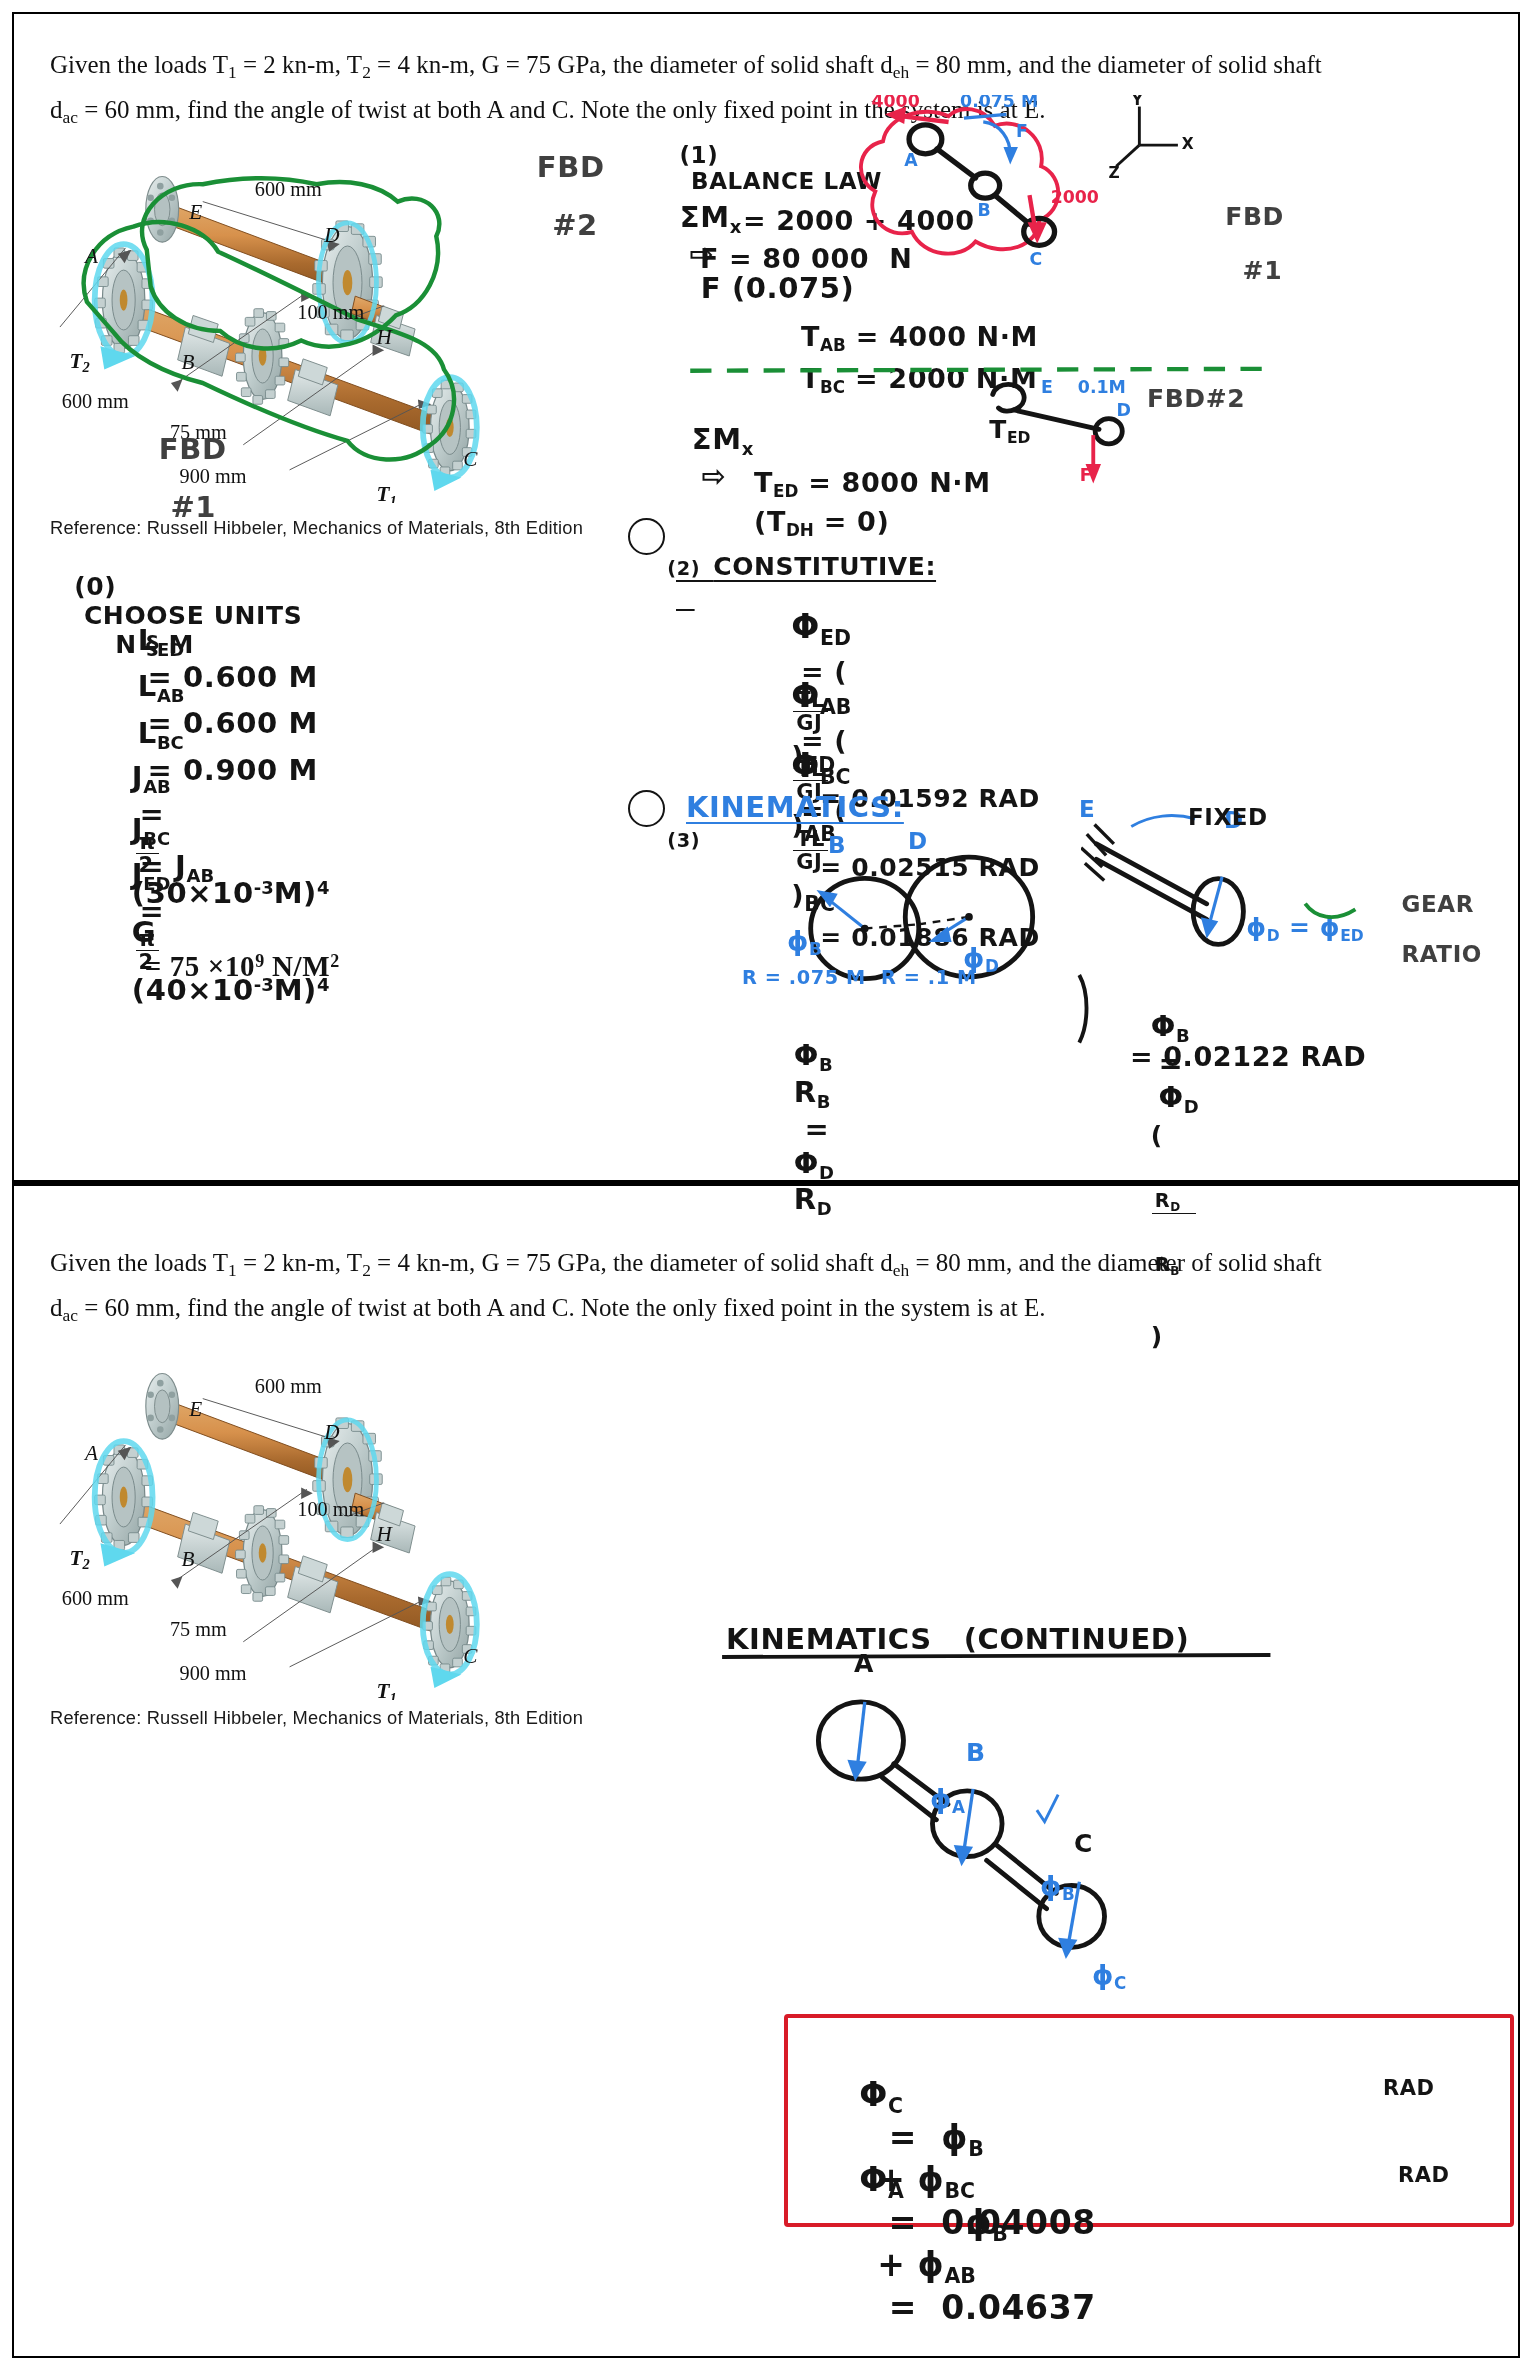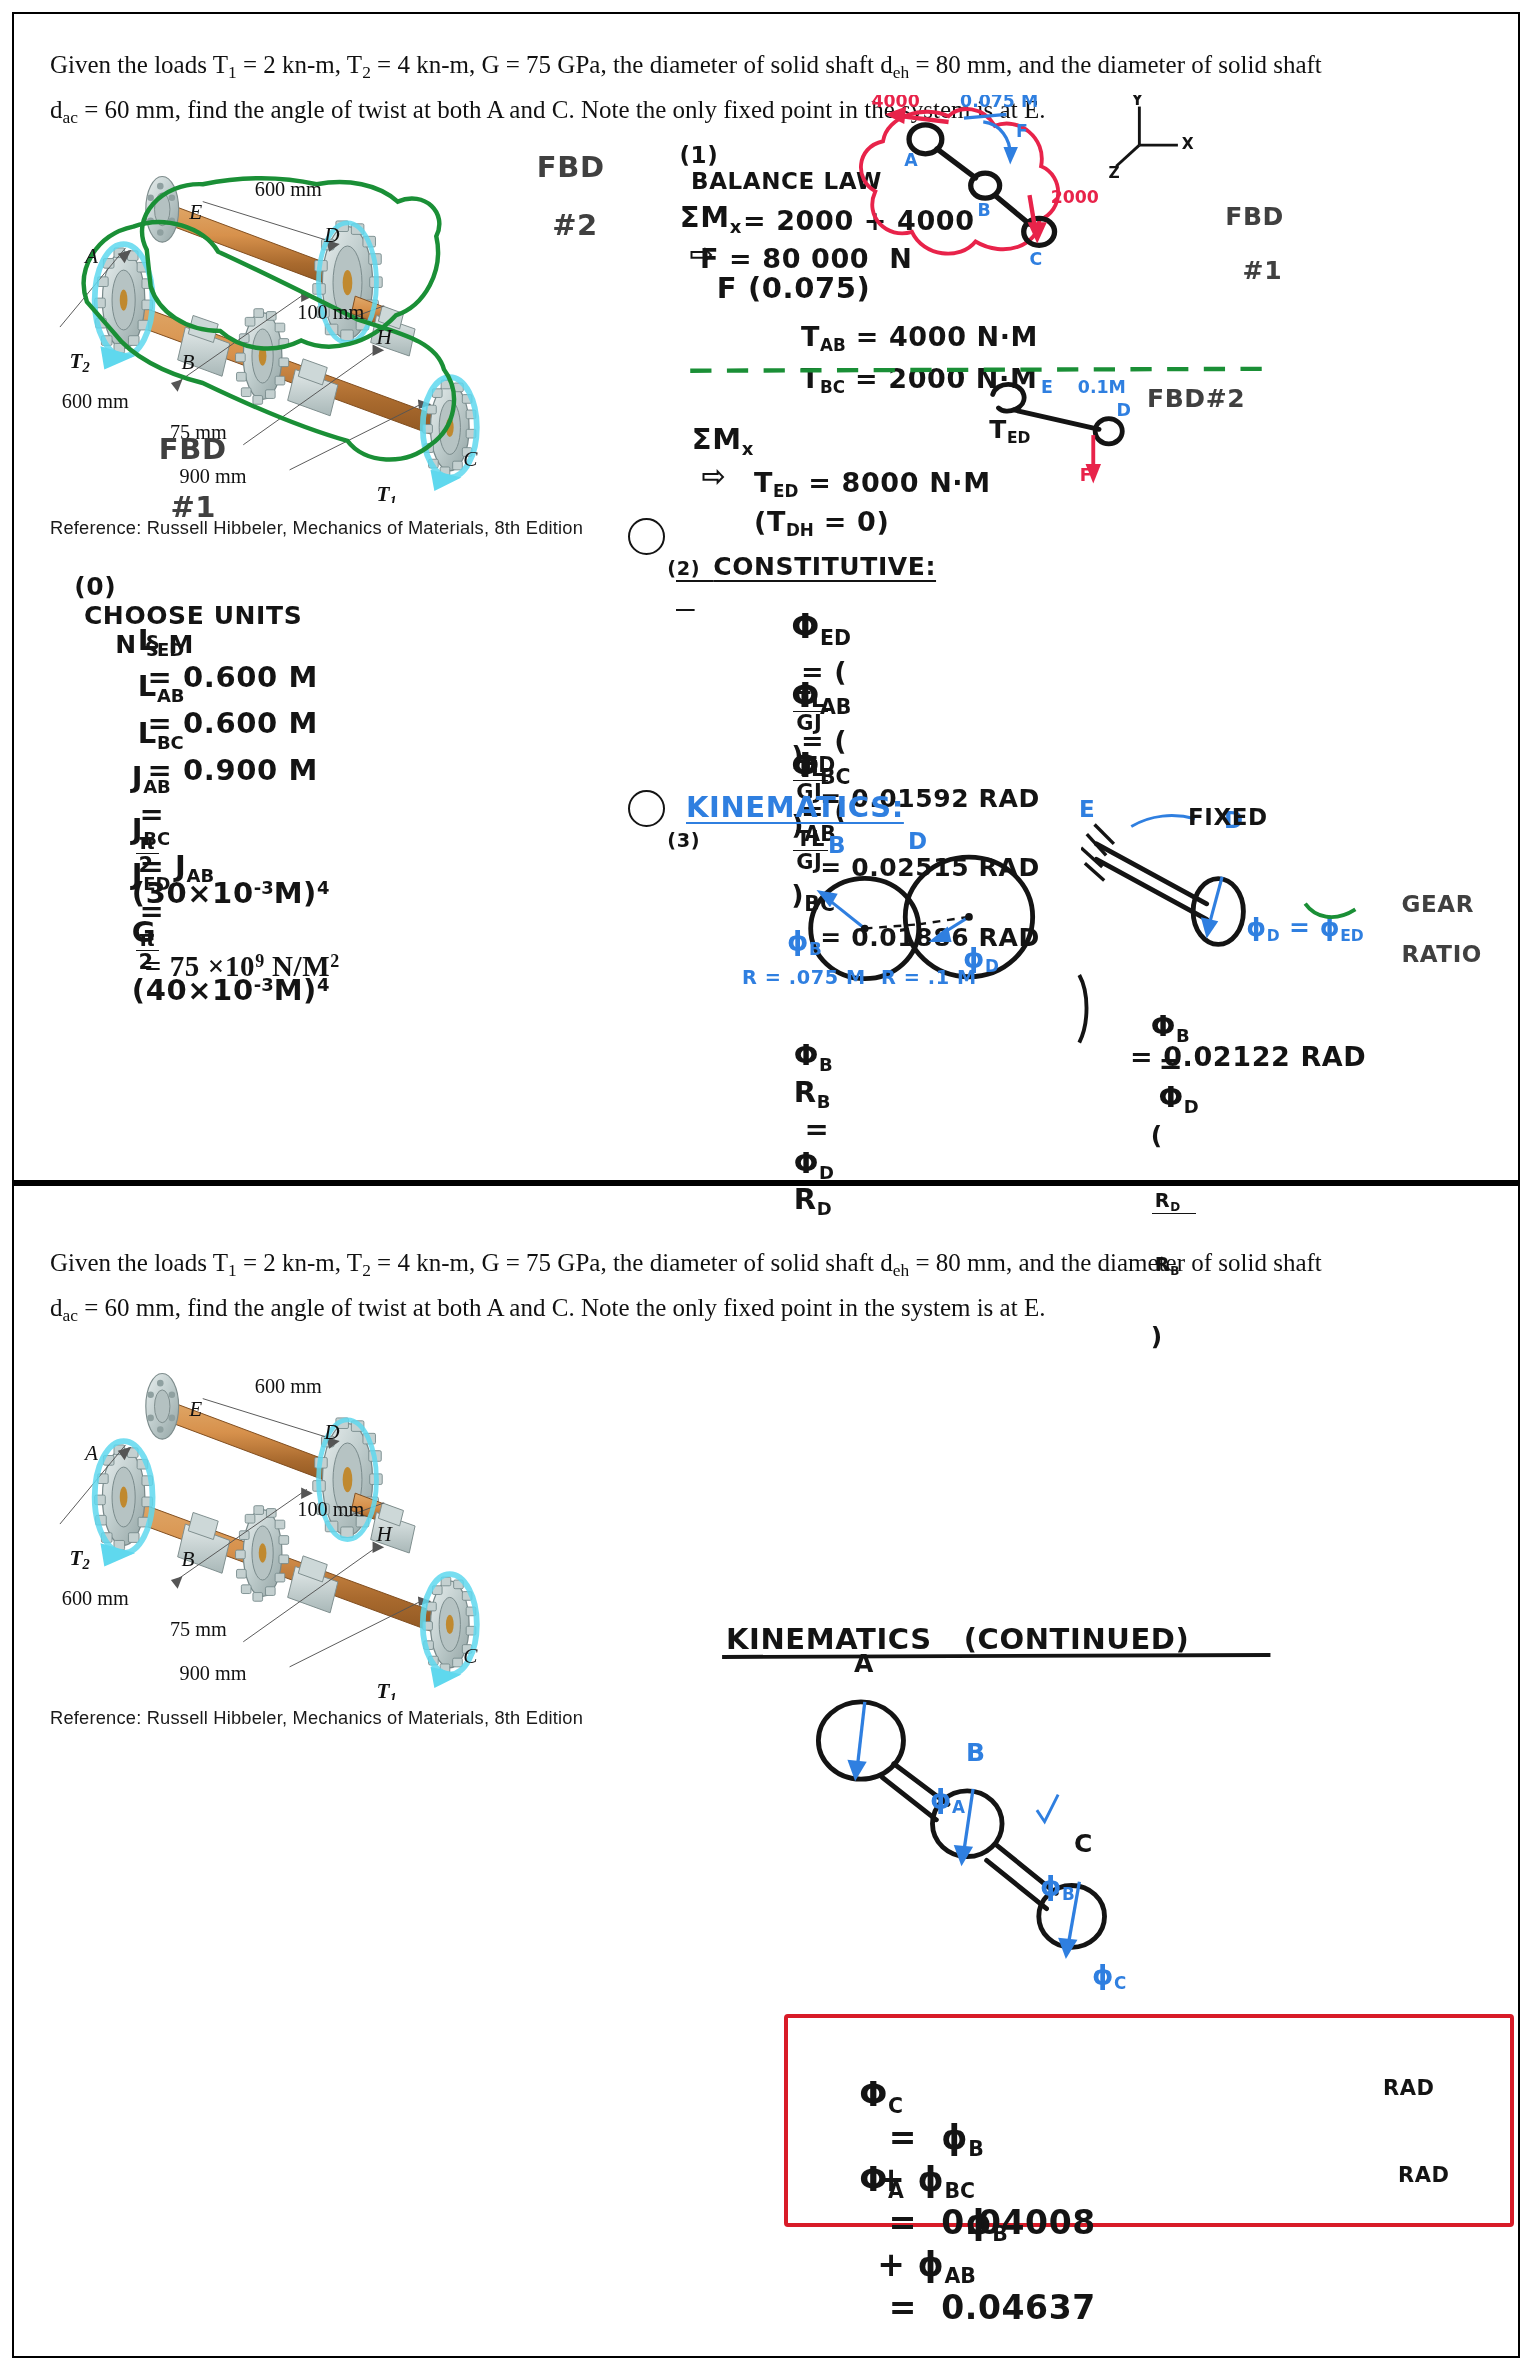--- a/index.html
+++ b/index.html
@@ -315,21 +315,21 @@
   </div>
 
   <div class="hw blk s24 caps" style="left:645px;top:116px;">
     <span>(1)</span>
     <span style="margin-left:11.6px;">BALANCE LAW</span>
   </div>
 
   <div class="hw blk s30" style="left:637px;top:166px;">
     <span>ΣM</span><span class="sub1">x</span>
     <span style="margin-left:9.7px;">⇨</span>
-    <span style="margin-left:37px;">F (0.075)</span>
+    <span style="margin-left:21px;">F (0.075)</span>
   </div>
   <div class="hw blk s28" style="left:743px;top:205px;">= 2000 + 4000</div>
   <div class="hw blk s28" style="left:700px;top:243px;">F = 80 000  N</div>
 
   <div class="hw blk s28" style="left:761px;top:290px;">
     <span>T</span><span class="sub1">AB</span><span> = 4000 N·M</span>
   </div>
   <div class="hw blk s28" style="left:761px;top:332px;">
     <span>T</span><span class="sub1">BC</span><span> = 2000 N·M</span>
   </div>

